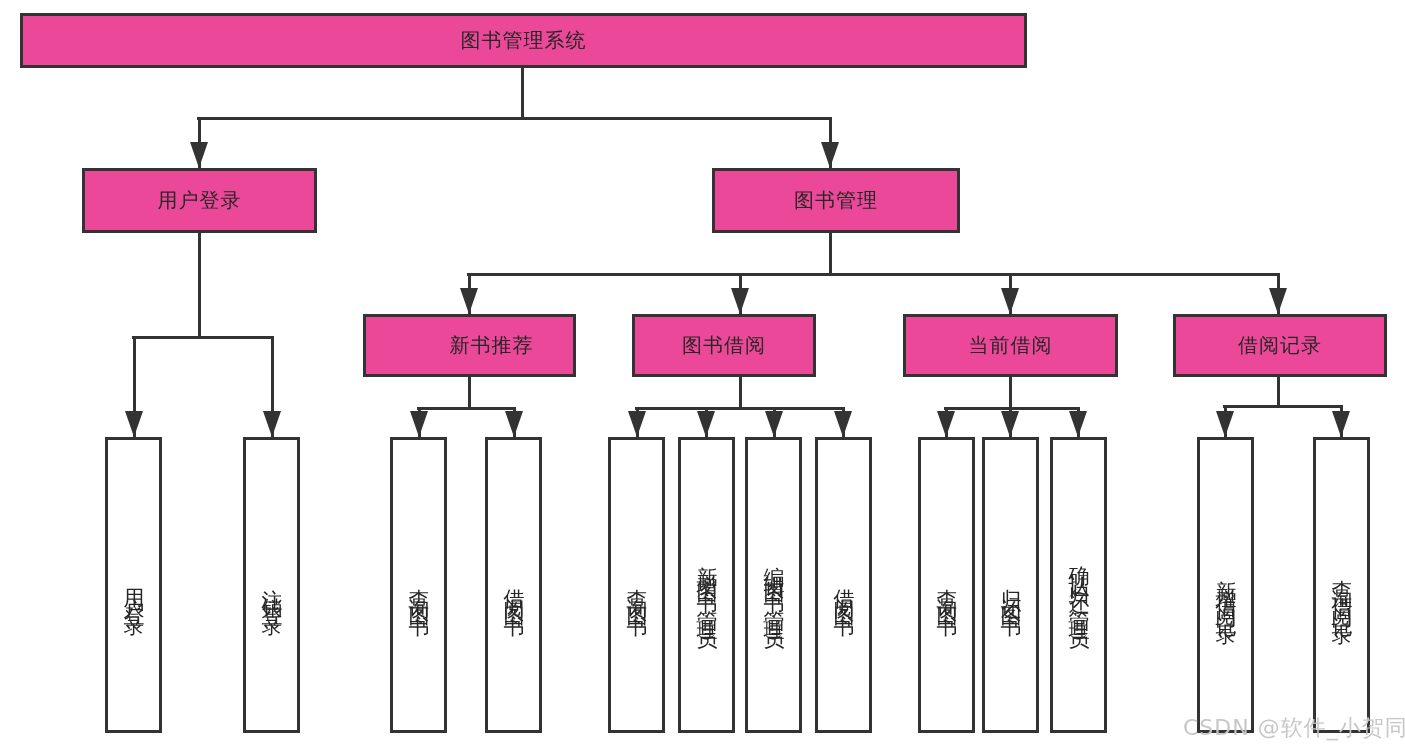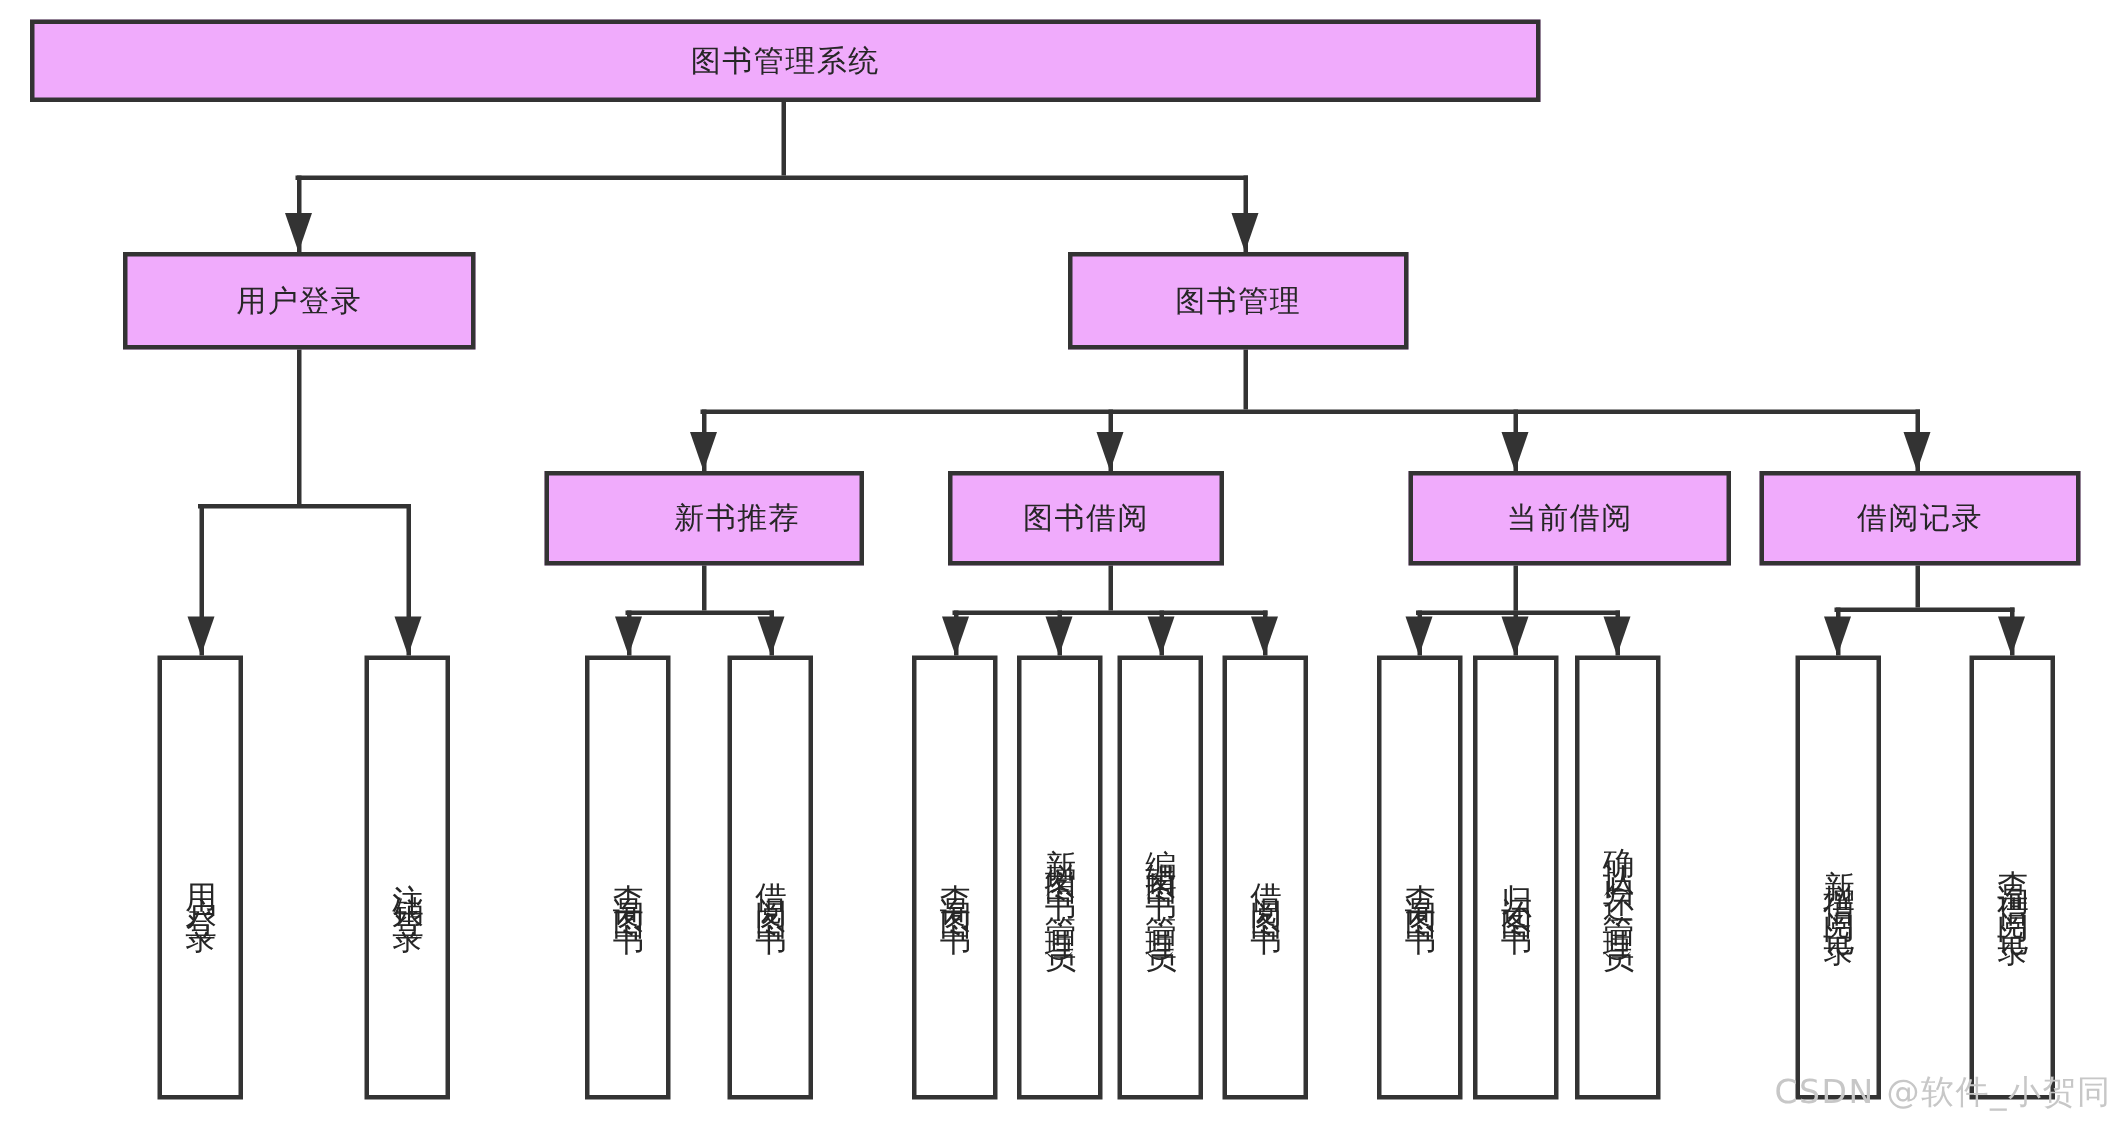--- a/index.html
+++ b/index.html
@@ -1,21 +1,21 @@
 <!DOCTYPE html>
 <html><head>
 <meta charset="utf-8">
 <style>
   html,body{margin:0;padding:0;background:#ffffff;}
   .stage{
     position:relative;width:1405px;height:747px;background:#ffffff;overflow:hidden;
     font-family:"DejaVu Sans","Liberation Sans",sans-serif;color:#222222;
   }
   .hbox{
-    position:absolute;box-sizing:border-box;border:3px solid #333333;background:#f0abfc;
+    position:absolute;box-sizing:border-box;border:3px solid #333333;background:#ec4899;
     display:flex;align-items:center;justify-content:center;
     font-size:20px;letter-spacing:1px;color:#262626;white-space:nowrap;
   }
   .vbox{
     position:absolute;box-sizing:border-box;border:3px solid #333333;background:#ffffff;
     display:flex;align-items:center;justify-content:center;
   }
   .vbox .vtext{
     writing-mode:vertical-rl;text-orientation:mixed;
     font-size:21px;letter-spacing:9px;color:#262626;line-height:1;
@@ -38,31 +38,31 @@
 
 <div class="stage">
 
   <div class="hbox" style="left:20px;top:13px;width:1007px;height:55px;">
     <span>图书管理系统</span>
   </div>
 
   <div class="hbox" style="left:82px;top:168px;width:235px;height:65px;">
     <span>用户登录</span>
   </div>
-  <div class="hbox" style="left:712px;top:168px;width:227px;height:65px;justify-content:center;">
+  <div class="hbox" style="left:712px;top:168px;width:248px;height:65px;justify-content:center;">
     <span>图书管理</span>
   </div>
 
   <div class="hbox" style="left:363px;top:314px;width:213px;height:63px;padding-left:44px;">
     <span>新书推荐</span>
   </div>
   <div class="hbox" style="left:632px;top:314px;width:184px;height:63px;align-items:center;">
     <span>图书借阅</span>
   </div>
-  <div class="hbox" style="left:939px;top:314px;width:215px;height:63px;">
+  <div class="hbox" style="left:903px;top:314px;width:215px;height:63px;">
     <span>当前借阅</span>
   </div>
   <div class="hbox" style="left:1173px;top:314px;width:214px;height:63px;">
     <span>借阅记录</span>
   </div>
 
   <div class="vbox" style="left:105px;top:437px;width:57px;height:296px;">
     <span class="vtext">用户登录</span>
   </div>
   <div class="vbox" style="left:243px;top:437px;width:57px;height:296px;">

